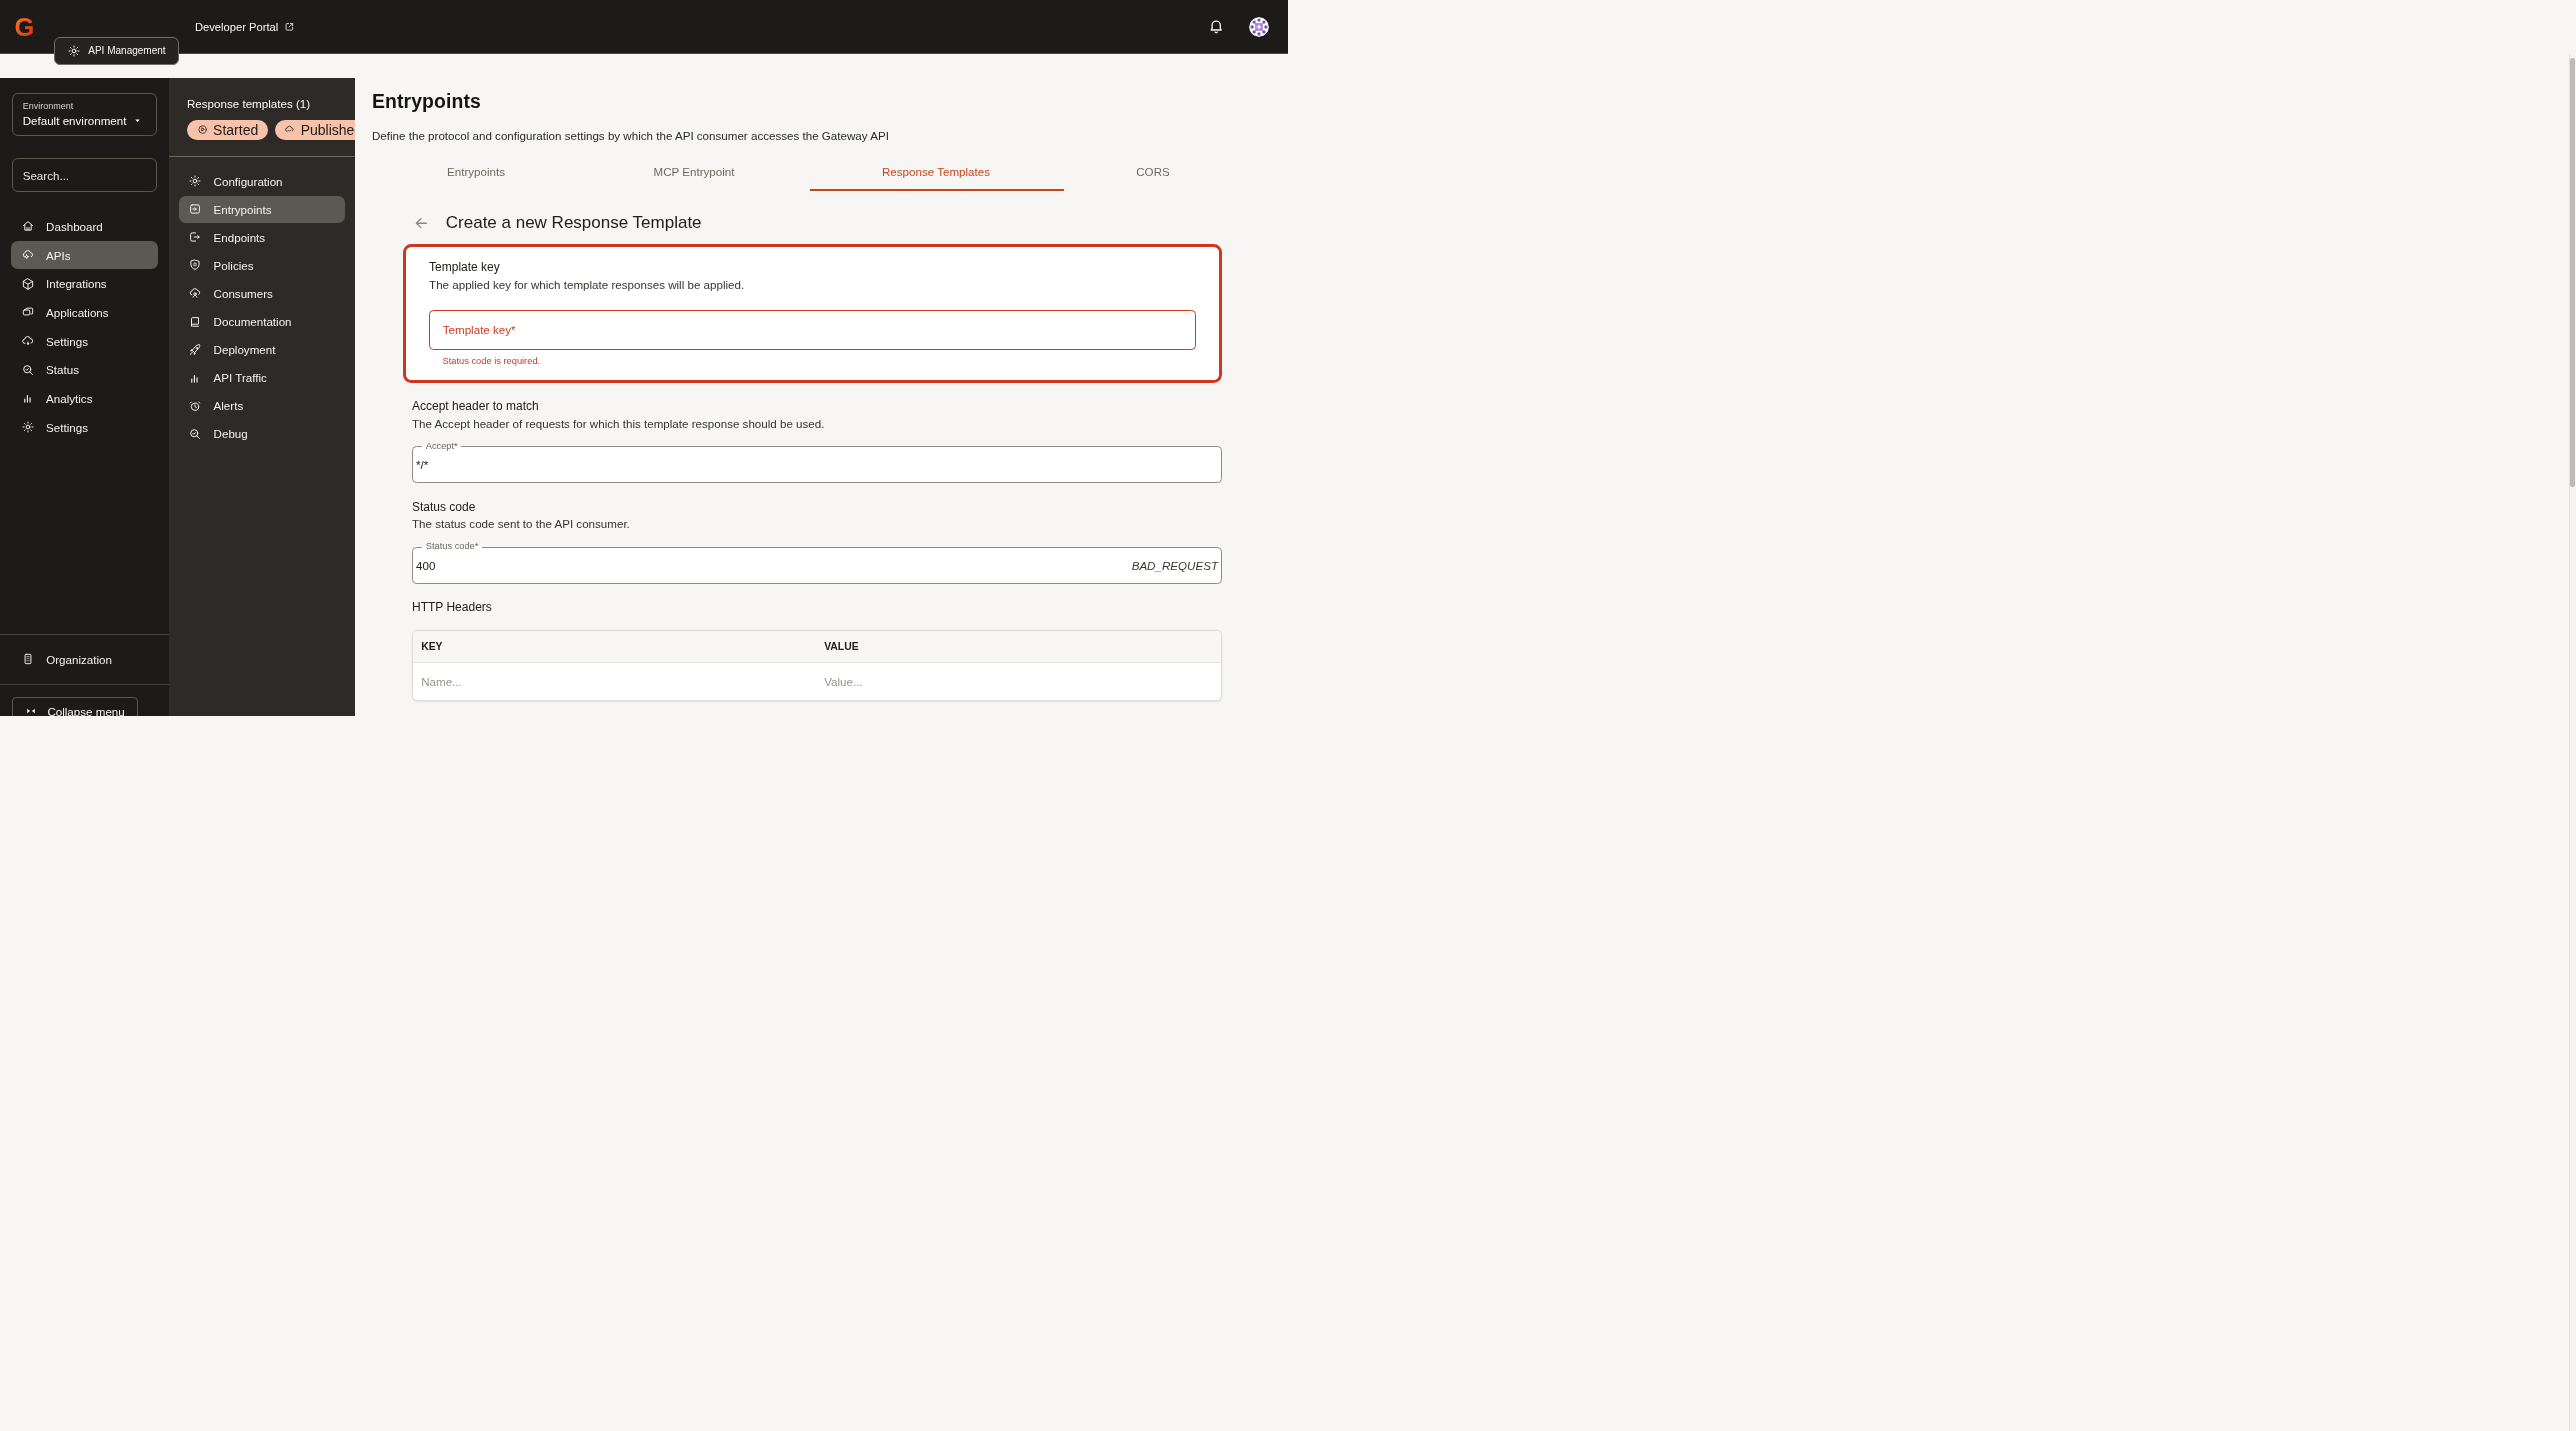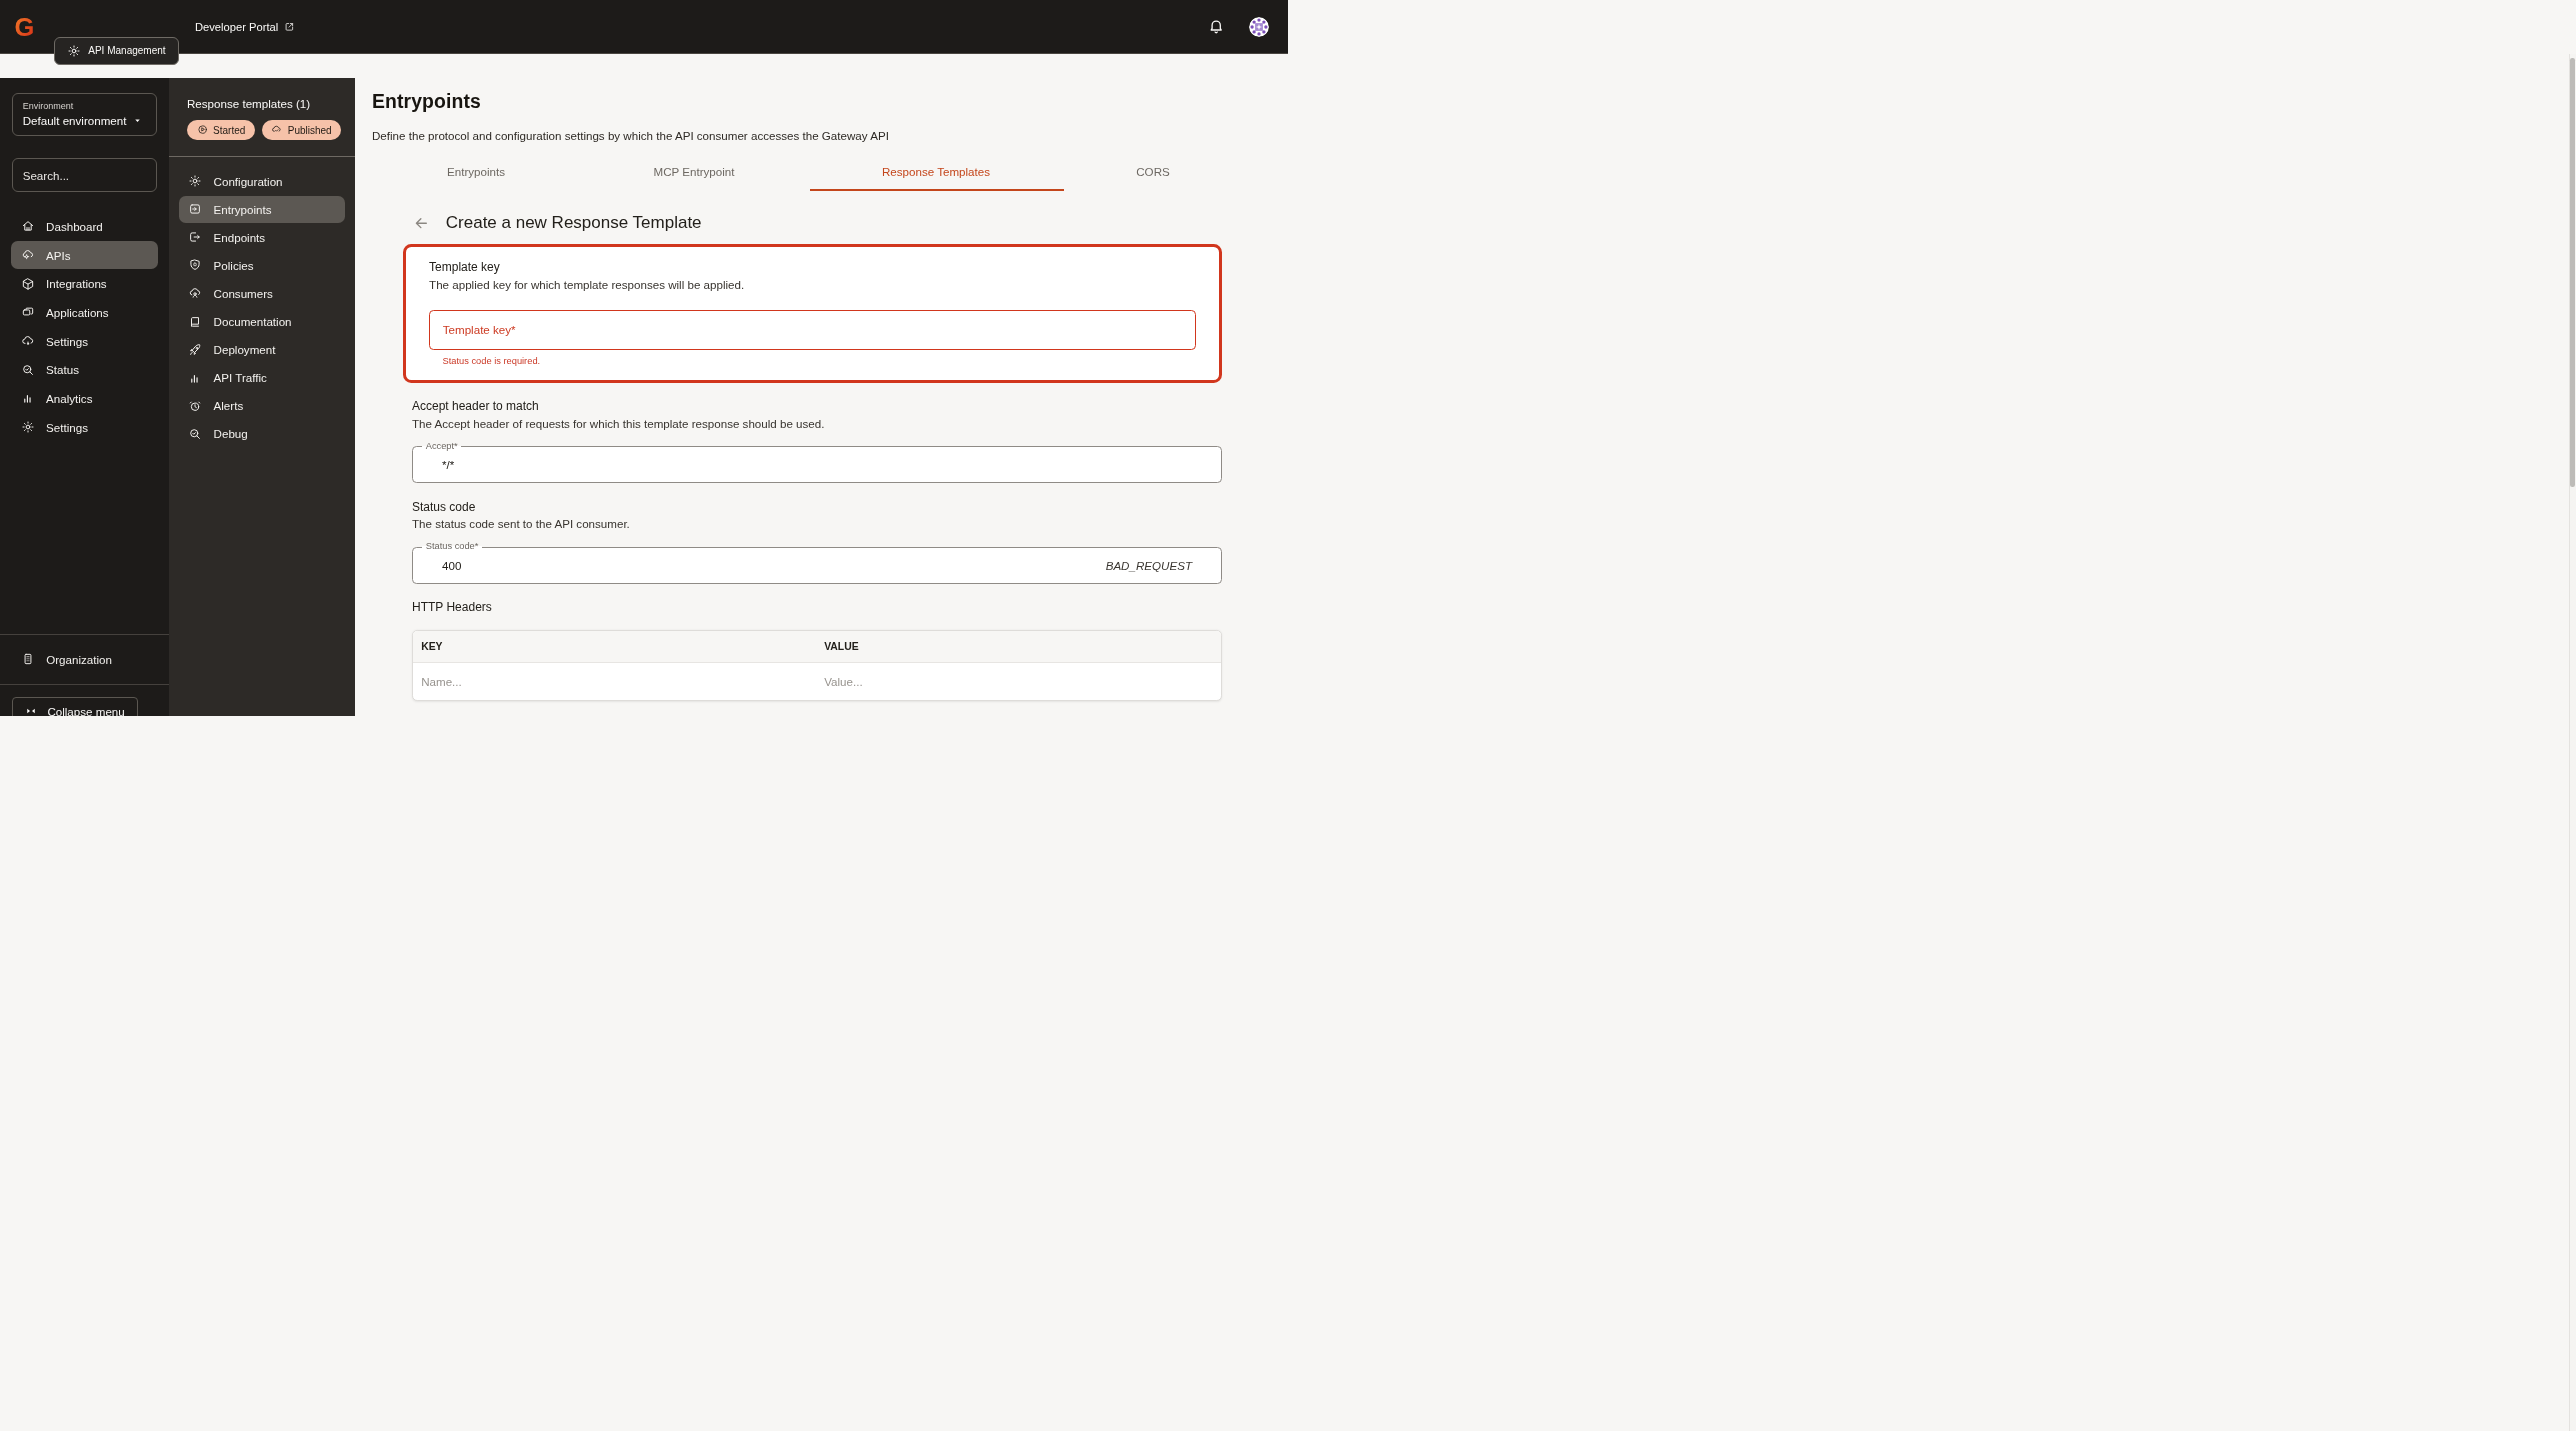--- a/index.html
+++ b/index.html
@@ -44,21 +44,21 @@
   .org-row .nav-icon { width:14px; height:14px; }
   .collapse-btn { margin:12px 12px 15px; border:0.7px solid #5b5751; border-radius:4px; height:28px;
     display:flex; align-items:center; gap:10.4px; padding:0 12px; font-size:11.6px; color:#fcfbfa; cursor:pointer; background:transparent; }
   .collapse-btn svg { width:12px; height:12px; }
 
   
   .panel { width:186px; background:#2d2a27; color:#f4f2ef; flex:0 0 auto; }
   .panel-title { font-size:11.6px; color:#fbfaf9; padding:19.4px 18px 0; }
   .badges { display:flex; gap:6.7px; padding:9.7px 18px 0; }
   .badge { display:inline-flex; align-items:center; gap:5.2px; background:#f6c2a9; color:#211b15;
-    border-radius:10.4px; height:20px; padding:0 9.7px; font-size:10px; }
+    border-radius:10.4px; height:20px; padding:0 9.7px; font-size:14px; }
   .badge svg { width:11.2px; height:11.2px; }
   .panel-divider { height:0.7px; background:#6e6963; margin-top:16.4px; }
   .panel .nav { margin-top:10.4px; }
   .panel .nav-item { height:27px; margin:1.1px 9.7px; }
 
   
   .main { flex:1; background:#f7f6f4; position:relative; overflow:hidden; color:#1f1b16; }
   .page-title { font-size:19.4px; font-weight:800; letter-spacing:0.1px; margin:12px 0 0 17px; color:#181510; }
   .page-sub { font-size:11.6px; color:#2e2a25; margin:15.7px 0 0 17px; }
   .tabs { position:relative; height:39px; margin-top:13.4px; }
@@ -75,21 +75,21 @@
   .sec-d { font-size:11.6px; color:#38342f; margin-top:3.7px; }
   .tk-field { margin-top:18.6px; border:1.1px solid #d1361d; border-radius:4.5px; height:40px; background:#fff;
     display:flex; align-items:center; padding:0 12.7px; }
   .tk-field input { width:100%; border:none; outline:none; font-size:11.6px; font-family:inherit; color:#cd3a22; background:transparent; }
   .tk-field input::placeholder { color:#cd3a22; opacity:1; }
   .field-error { font-size:9.3px; color:#cb3a28; margin:6.7px 0 1.5px 13.4px; }
 
   .section { margin:16.4px 66px 0 57px; }
   .section-in-card { margin-left:9.7px; margin-right:9.7px; }
   .ofield { position:relative; margin-top:16.4px; border:1.1px solid #8f8b86; border-radius:4.5px; height:37px;
-    background:#fff; display:flex; align-items:center; padding:0 29px; }
+    background:#fff; display:flex; align-items:center; padding:0 3px; }
   .ofield .float { position:absolute; top:-6.7px; left:9px; padding:0 3.7px; font-size:9.3px; color:#6b6660;
     background:linear-gradient(180deg, #f7f6f4 0 50%, #ffffff 50% 100%); }
   .ofield input { flex:1; border:none; outline:none; font-size:11.6px; font-family:inherit; color:#23201b; background:transparent; }
   .ofield input::placeholder { color:#97938e; opacity:1; }
   .ofield .hint { font-style:italic; font-size:11.6px; color:#3a3631; }
 
   .hdr-card { margin-top:15.7px; background:#fff; border:0.7px solid #dedcd9; border-radius:5.2px;
     box-shadow:0 0.7px 2.2px rgba(0,0,0,.08); overflow:hidden; }
   .hdr-row { display:flex; }
   .hdr-head { background:#f7f6f4; border-bottom:0.7px solid #e7e5e2; }

